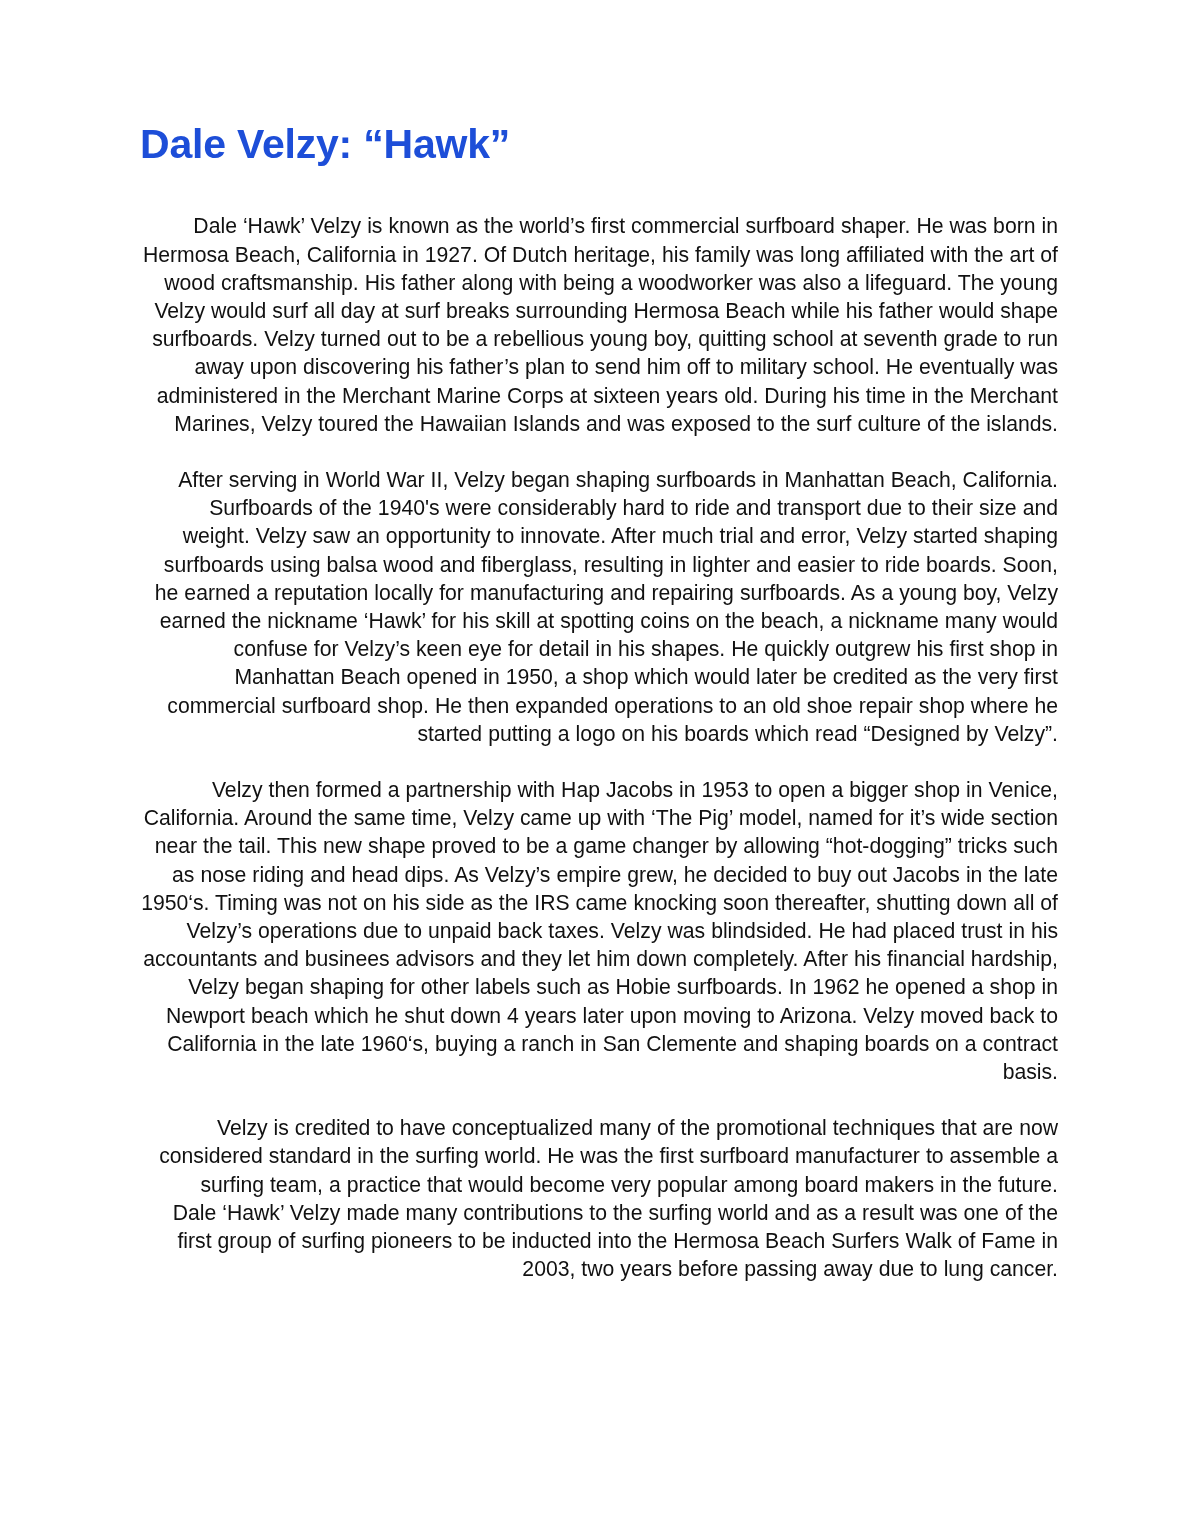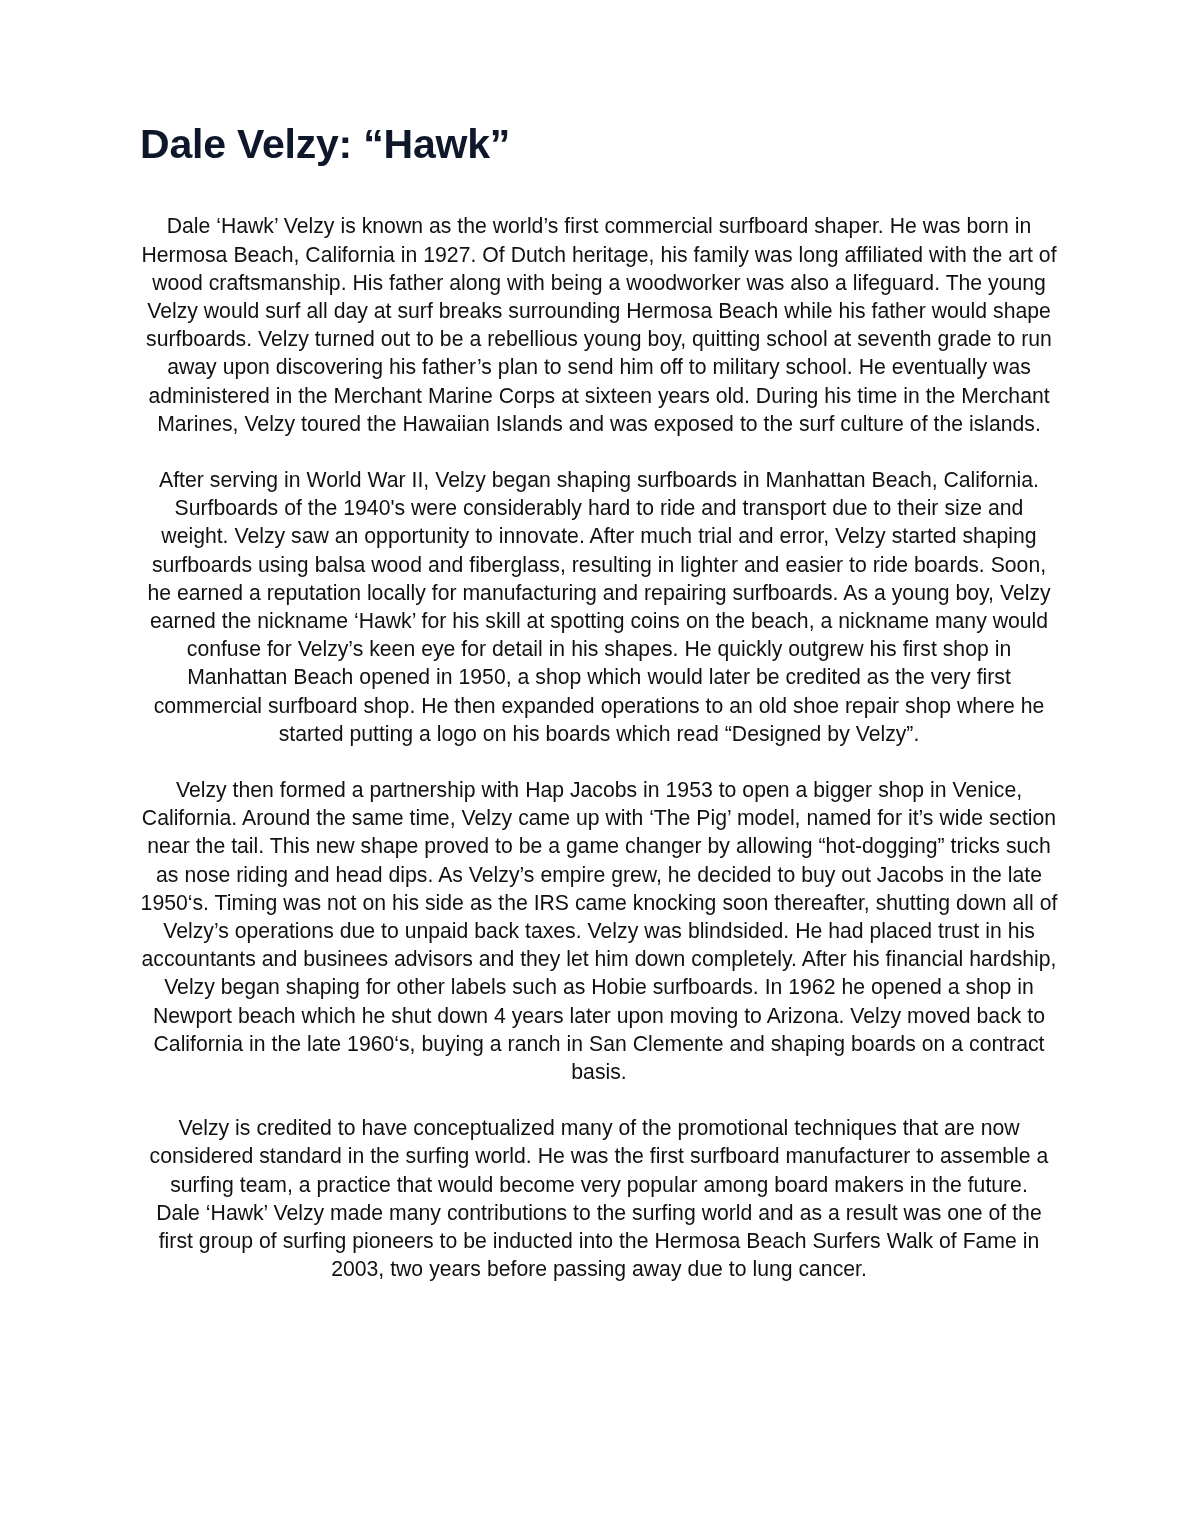--- a/index.html
+++ b/index.html
@@ -28,28 +28,28 @@
     left: 140px;
     top: 120px;
     width: 918px;
   }
   .doc-title {
     font-size: 41px;
     font-weight: bold;
     line-height: 1.18;
     letter-spacing: -0.2px;
     margin: 0 0 44px 0;
-    color: #0f172a;
+    color: #1d4ed8;
   }
   .doc-paragraph {
     font-size: 21.2px;
     line-height: 28.2px;
     margin: 0 0 28px 0;
     color: #111111;
-    text-align: center;
+    text-align: right;
     white-space: pre-wrap;
     word-spacing: 0.1px;
   }
   .doc-paragraph:last-child {
     margin-bottom: 9px;
   }
 </style>
 </head>
 <body>
 

